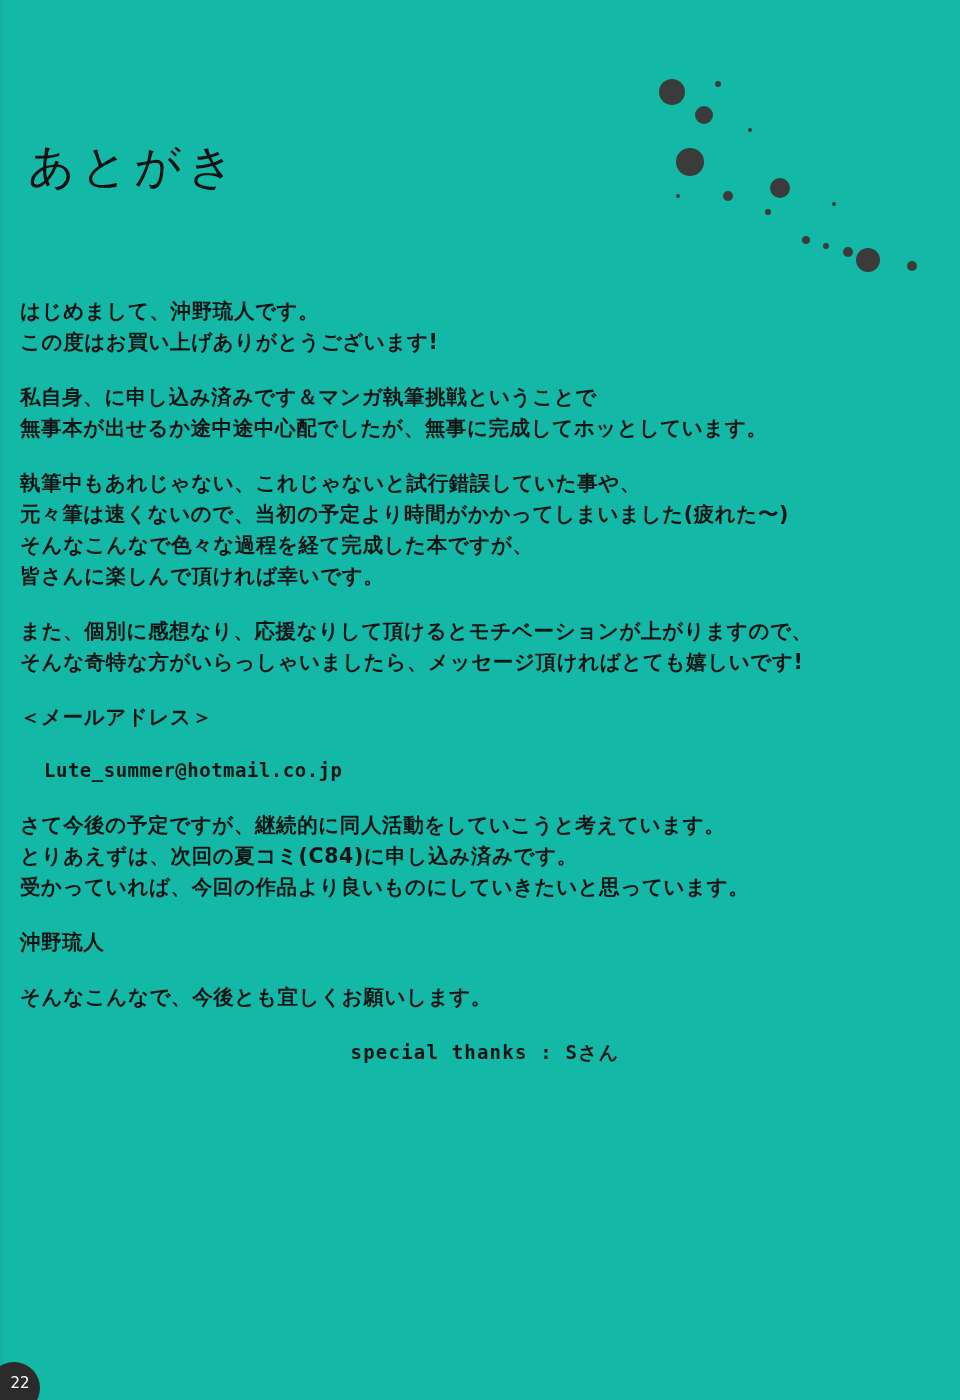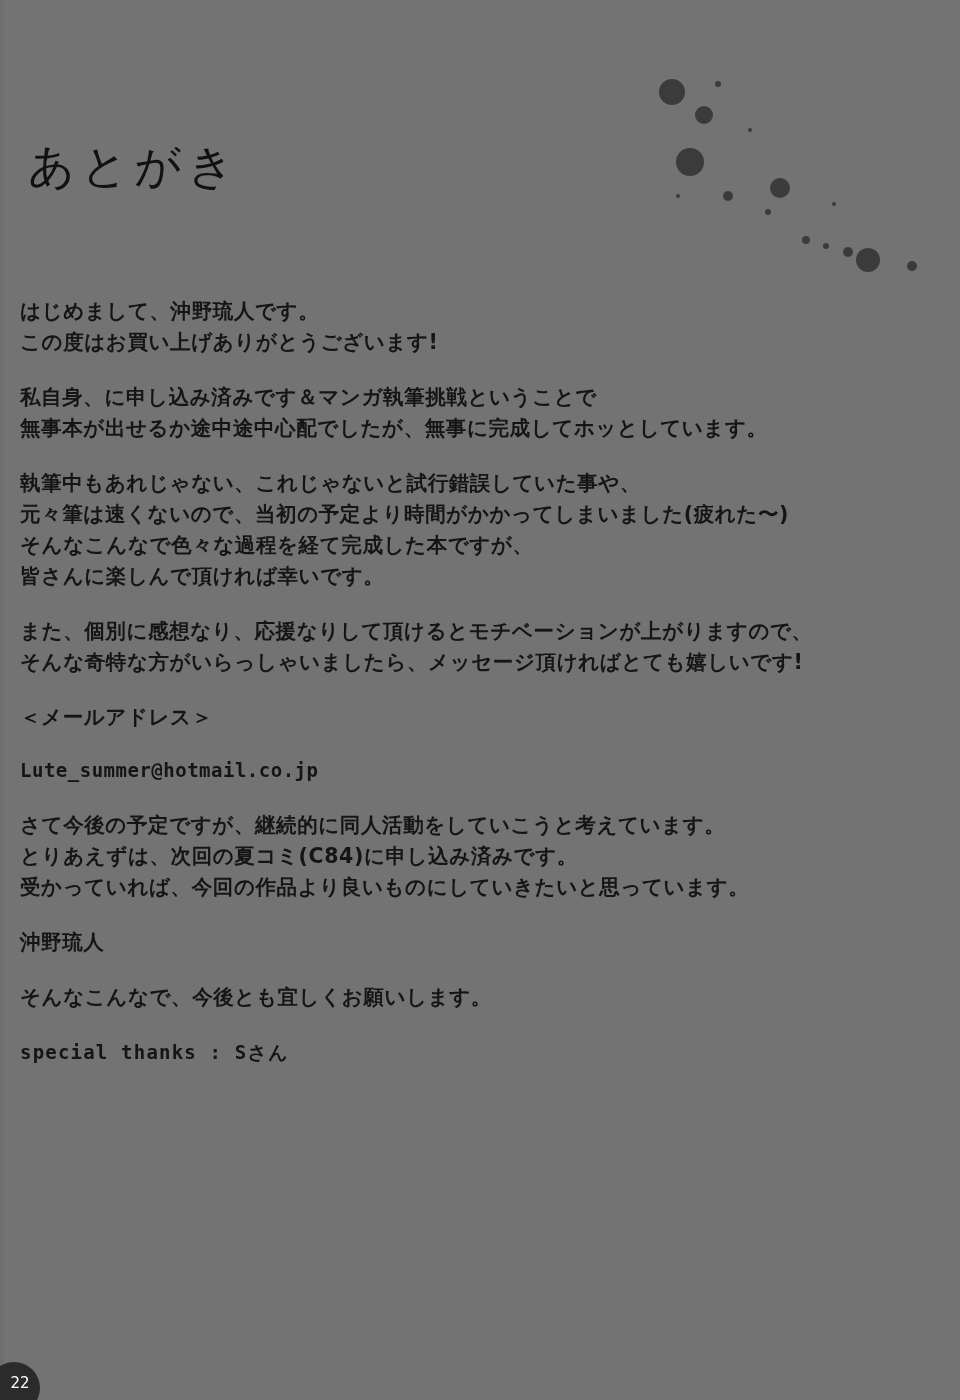--- a/index.html
+++ b/index.html
@@ -12,21 +12,21 @@
     height: 1400px;
     position: relative;
     overflow: hidden;
     font-family: "DejaVu Sans", sans-serif;
     color: #1a1a1a;
   }
 
   .page {
     position: absolute;
     inset: 0;
-    background: #737373;
+    background: #14b8a6;
   }
 
   
   .speckles {
     position: absolute;
     top: 70px;
     left: 620px;
     width: 330px;
     height: 240px;
     pointer-events: none;
@@ -58,28 +58,29 @@
     line-height: 31px;
     letter-spacing: 0.6px;
     color: #151515;
     font-weight: bold;
   }
 
   .para {
     margin: 0 0 24px 0;
     white-space: pre-line;
   }
-  .para:last-child { margin-bottom: 14px; }
+  .para:last-child { margin-bottom: 14px; text-align: center; }
 
   .para.tight { margin-bottom: 22px; margin-top: 20px; }
 
   .mono {
     font-family: "DejaVu Sans Mono", monospace;
     font-size: 19px;
     letter-spacing: 0.5px;
+    margin-left: 24px;
   }
 
   .signature {
     margin-top: 6px;
   }
 
   .thanks {
     font-family: "DejaVu Sans Mono", monospace;
     font-size: 19px;
     letter-spacing: 1.2px;

